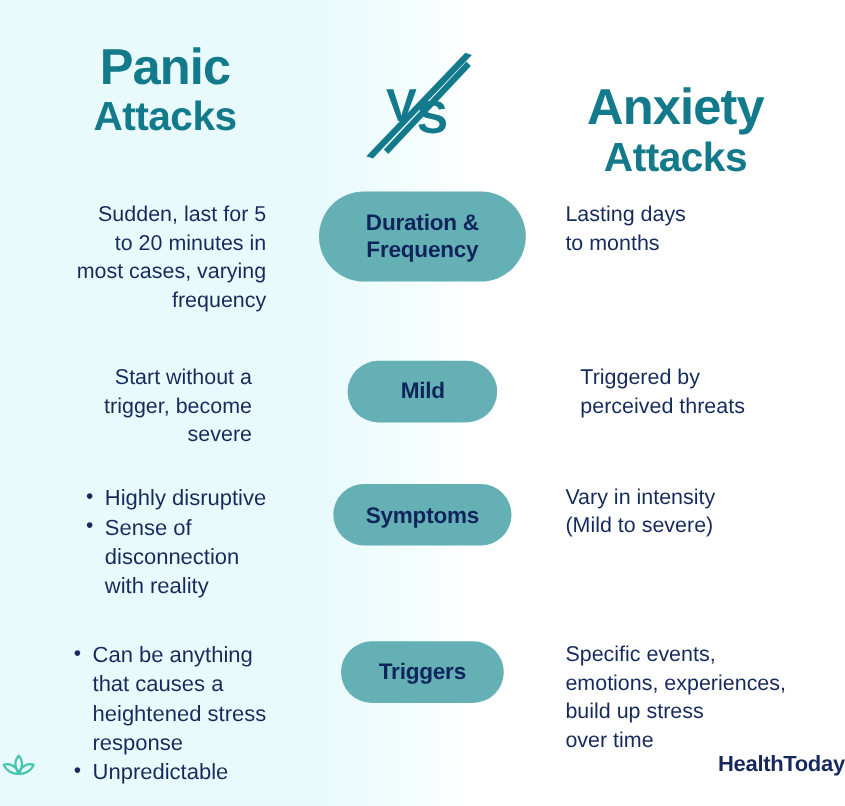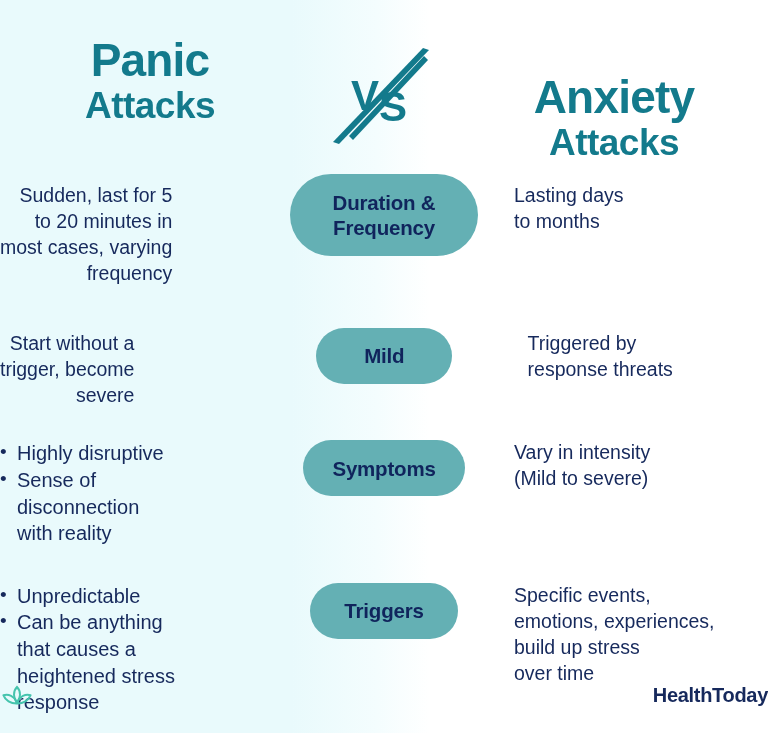--- a/index.html
+++ b/index.html
@@ -78,21 +78,21 @@
     align-items: flex-start;
     width: 768px;
     box-sizing: border-box;
   }
 
   .col-left {
     width: 258px;
     padding-right: 16px;
     box-sizing: border-box;
     display: flex;
-    justify-content: flex-start;
+    justify-content: flex-end;
   }
   .col-mid {
     width: 252px;
     display: flex;
     justify-content: center;
     box-sizing: border-box;
   }
   .col-right {
     width: 258px;
     padding-left: 4px;
@@ -252,21 +252,21 @@
         </div>
       </div>
       <div class="col-mid">
         <div class="pill pill-1line pill-onset">
           <span>Mild</span>
         </div>
       </div>
       <div class="col-right">
         <div class="cell-text">
           <span>Triggered by</span><br>
-          <span>response threats</span>
+          <span>perceived threats</span>
         </div>
       </div>
     </div>
 
     <div class="row row-3">
       <div class="col-left">
         <ul class="bullets">
           <li>
             <span>Highly disruptive</span>
           </li>
@@ -287,27 +287,27 @@
           <span>Vary in intensity</span><br>
           <span>(Mild to severe)</span>
         </div>
       </div>
     </div>
 
     <div class="row row-4">
       <div class="col-left">
         <ul class="bullets">
           <li>
-            <span>Unpredictable</span>
-          </li>
-          <li>
             <span>Can be anything</span><br>
             <span>that causes a</span><br>
             <span>heightened stress</span><br>
             <span>response</span>
+          </li>
+          <li>
+            <span>Unpredictable</span>
           </li>
         </ul>
       </div>
       <div class="col-mid">
         <div class="pill pill-1line pill-triggers">
           <span>Triggers</span>
         </div>
       </div>
       <div class="col-right">
         <div class="cell-text">

